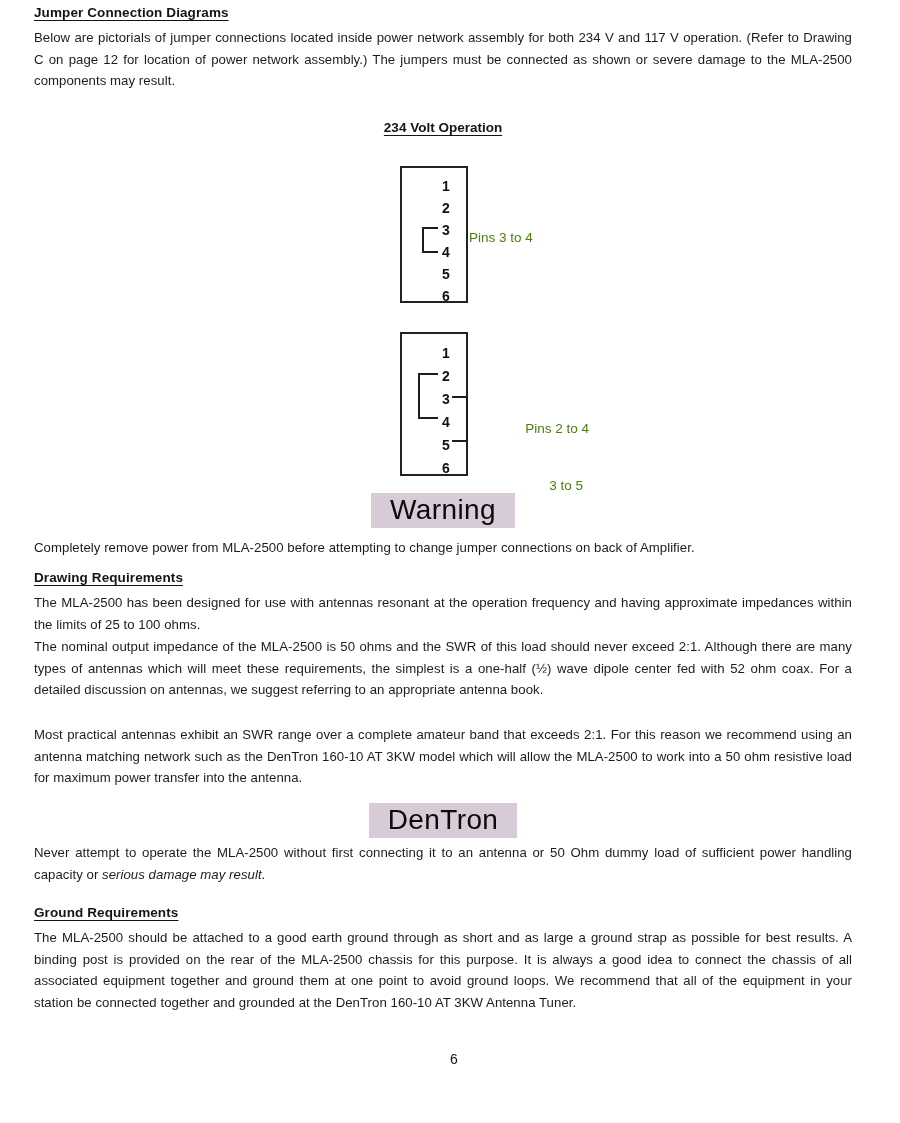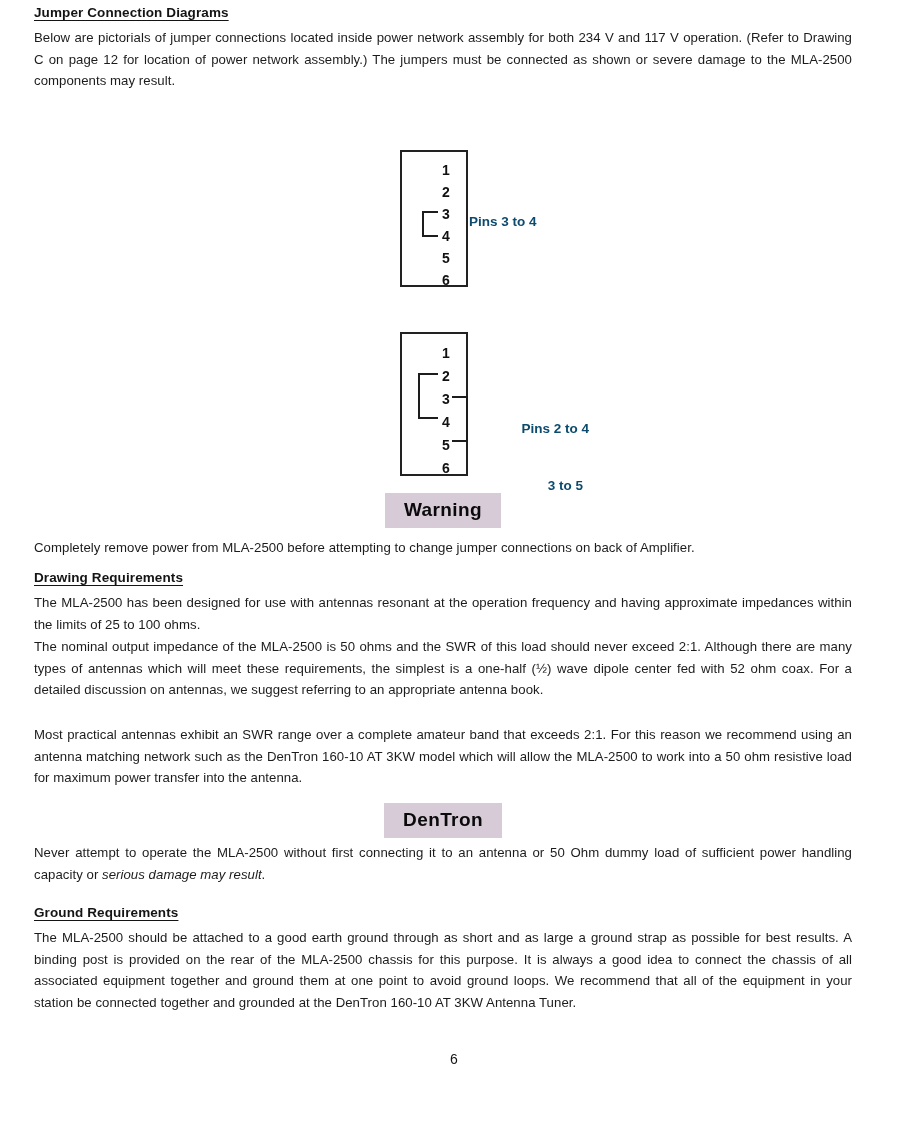--- a/index.html
+++ b/index.html
@@ -86,22 +86,22 @@
     font-size: 14px;
     font-weight: bold;
     color: #111;
     line-height: 14px;
     width: 16px;
     text-align: center;
   }
   .pins-note {
     position: absolute;
     font-size: 13.5px;
-    font-weight: bold;
-    color: #0c4a6e;
+    font-weight: normal;
+    color: #4d7c0f;
     line-height: 19px;
     white-space: pre;
   }
   .jumper {
     position: absolute;
     border: 2px solid #1d1d1d;
     box-sizing: border-box;
     background: transparent;
   }
   .jumper.left-open {
@@ -113,22 +113,22 @@
 
   
   .banner-wrap {
     width: 100%;
     text-align: center;
   }
   .banner {
     display: inline-block;
     background: #d8cbd8;
     color: #0a0a0a;
-    font-weight: bold;
-    font-size: 19px;
+    font-weight: normal;
+    font-size: 28px;
     line-height: 22px;
     padding: 6px 19px 7px 19px;
     letter-spacing: 0.4px;
   }
 
   
   .page-number {
     position: absolute;
     left: 0;
     width: 900px;
@@ -146,20 +146,21 @@
 
     <div style="position:absolute; left:0; top:3px; width:818px;">
       <span class="section-heading">Jumper Connection Diagrams</span>
     </div>
 
     <div style="position:absolute; left:0; top:27px; width:818px;">
       <p class="body">Below are pictorials of jumper connections located inside power network assembly for both 234 V and 117 V operation.  (Refer to Drawing C on page 12 for location of power network assembly.)  The jumpers must be connected as shown or severe damage to the MLA-2500 components may result.</p>
     </div>
 
     <div class="diagram-block" style="position:absolute; left:0; top:120px; height:175px;">
+      <span class="diagram-title">234 Volt Operation</span>
 
       <div class="connector" style="width:818px; height:150px;">
 
         <div class="conn-box" style="left:366px; top:30px; width:68px; height:137px;"></div>
 
         <span class="pin-label" style="left:404px; top:43px;">1</span>
         <span class="pin-label" style="left:404px; top:65px;">2</span>
         <span class="pin-label" style="left:404px; top:87px;">3</span>
         <span class="pin-label" style="left:404px; top:109px;">4</span>
         <span class="pin-label" style="left:404px; top:131px;">5</span>

